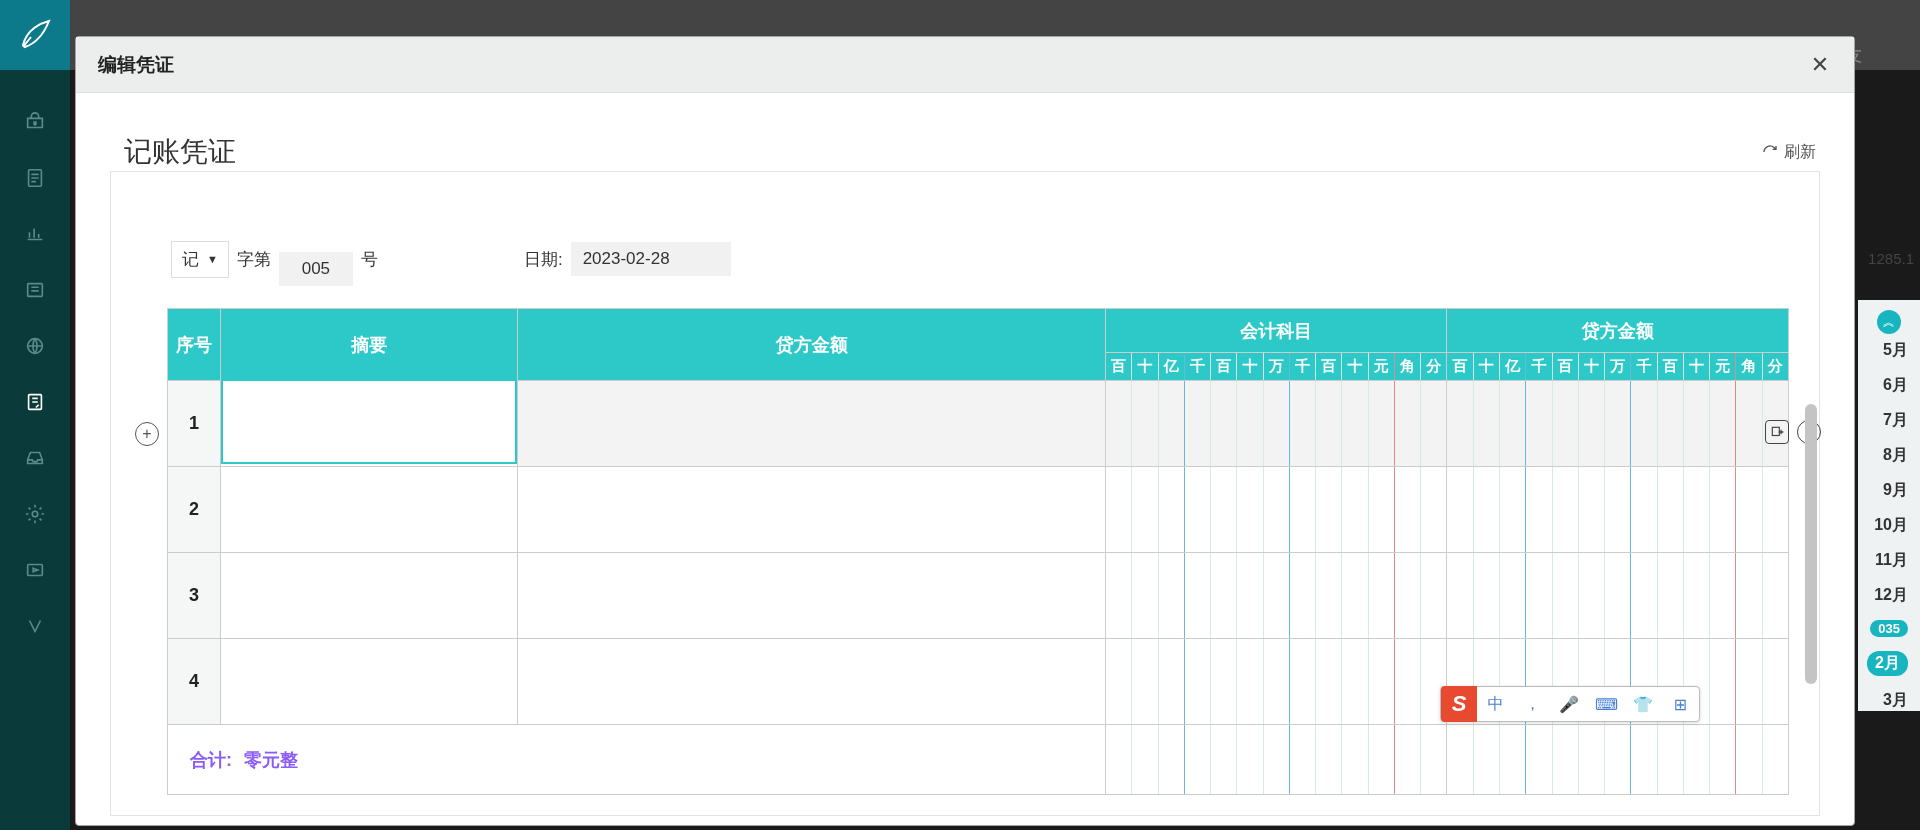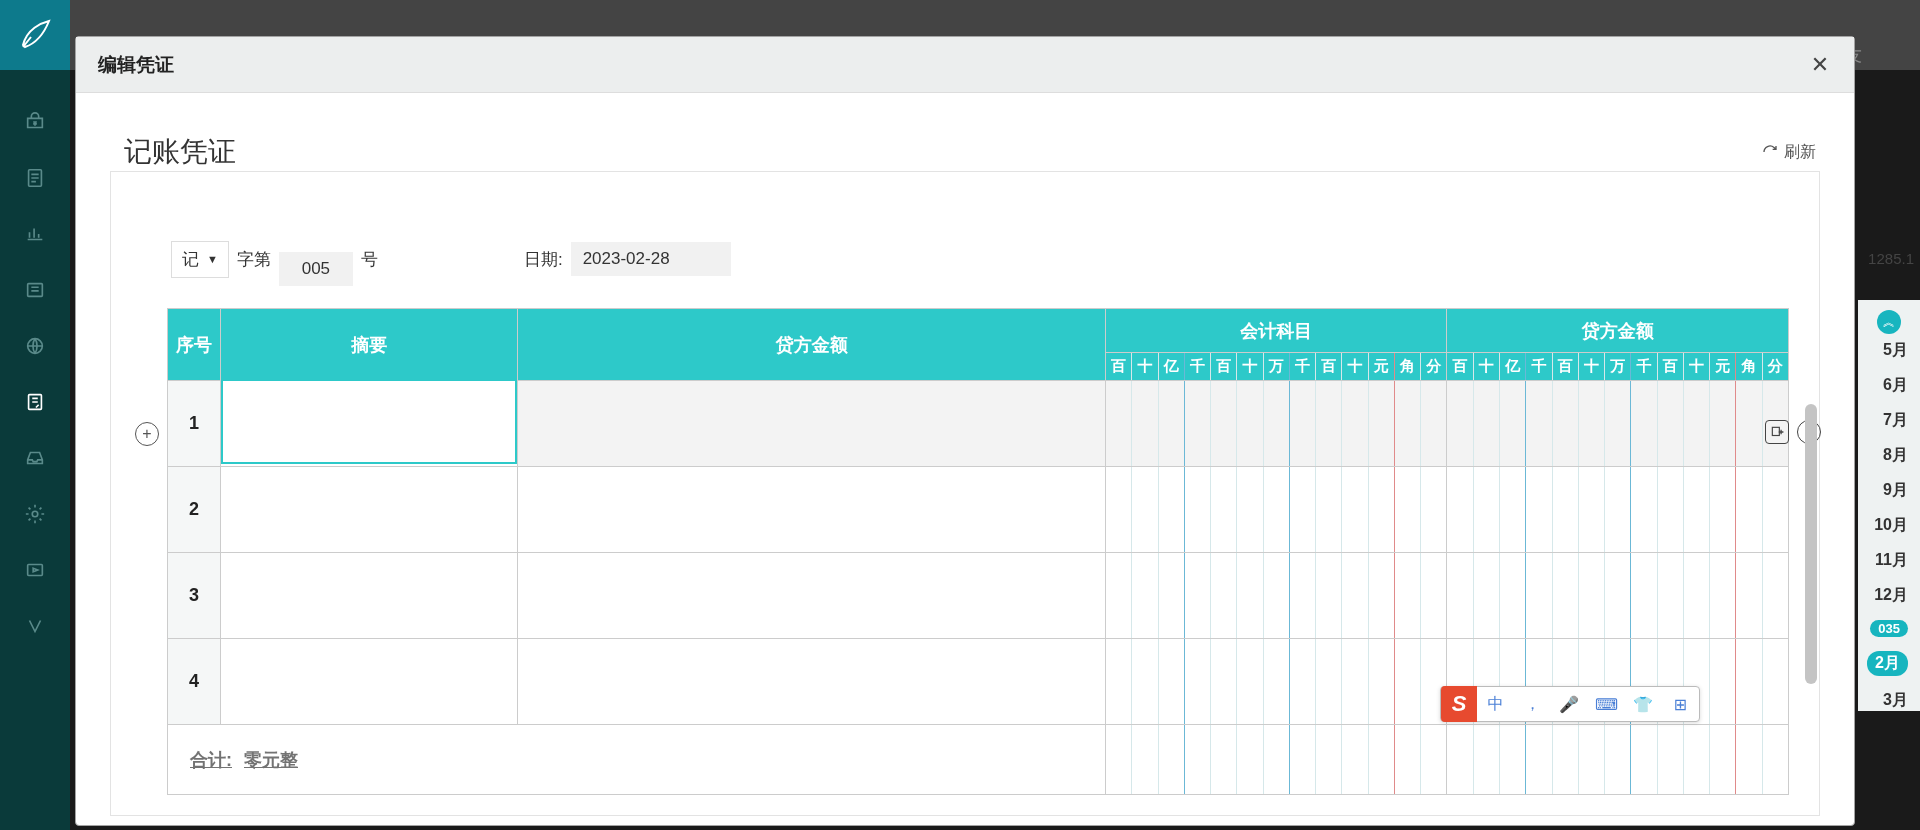--- a/index.html
+++ b/index.html
@@ -76,21 +76,21 @@
 .summary-plain { width: 100%; height: 100%; padding: 8px; }
 
 .digit-body-cell { padding: 0; }
 .digit-cols { display: flex; height: 100%; }
 .digit-col { flex: 1; border-right: 1px solid #d6e8ea; }
 .digit-col:last-child { border-right: none; }
 .digit-col.yi { border-right-color: #6bb8d6; }
 .digit-col.wan { border-right-color: #6bb8d6; }
 .digit-col.yuan { border-right-color: #e08a8a; }
 
-tfoot td { height: 70px; font-size: 18px; font-weight: 700; color: #737373; padding-left: 12px; text-decoration: underline; }
+tfoot td { height: 70px; font-size: 18px; font-weight: 700; color: #8b5cf6; padding-left: 12px; }
 .total-label { display: flex; align-items: center; gap: 12px; padding-left: 10px; }
 
 
 .scroll-indicator { position: absolute; right: 2px; top: 96px; width: 12px; height: 280px; background: #c4c4c4; border-radius: 6px; }
 
 
 .ime-bar { position: absolute; right: 220px; bottom: 108px; width: 260px; height: 36px; background: #fff; border: 1px solid #bbb; border-radius: 4px; display: flex; align-items: center; z-index: 50; box-shadow: 0 1px 4px rgba(0,0,0,0.15); }
 .ime-s { width: 36px; height: 36px; background: #e74a2f; color: #fff; font-size: 22px; font-weight: 700; display: flex; align-items: center; justify-content: center; border-radius: 4px 0 0 4px; font-style: italic; }
 .ime-item { flex: 1; display: flex; align-items: center; justify-content: center; font-size: 16px; color: #4a7fd6; }
 

